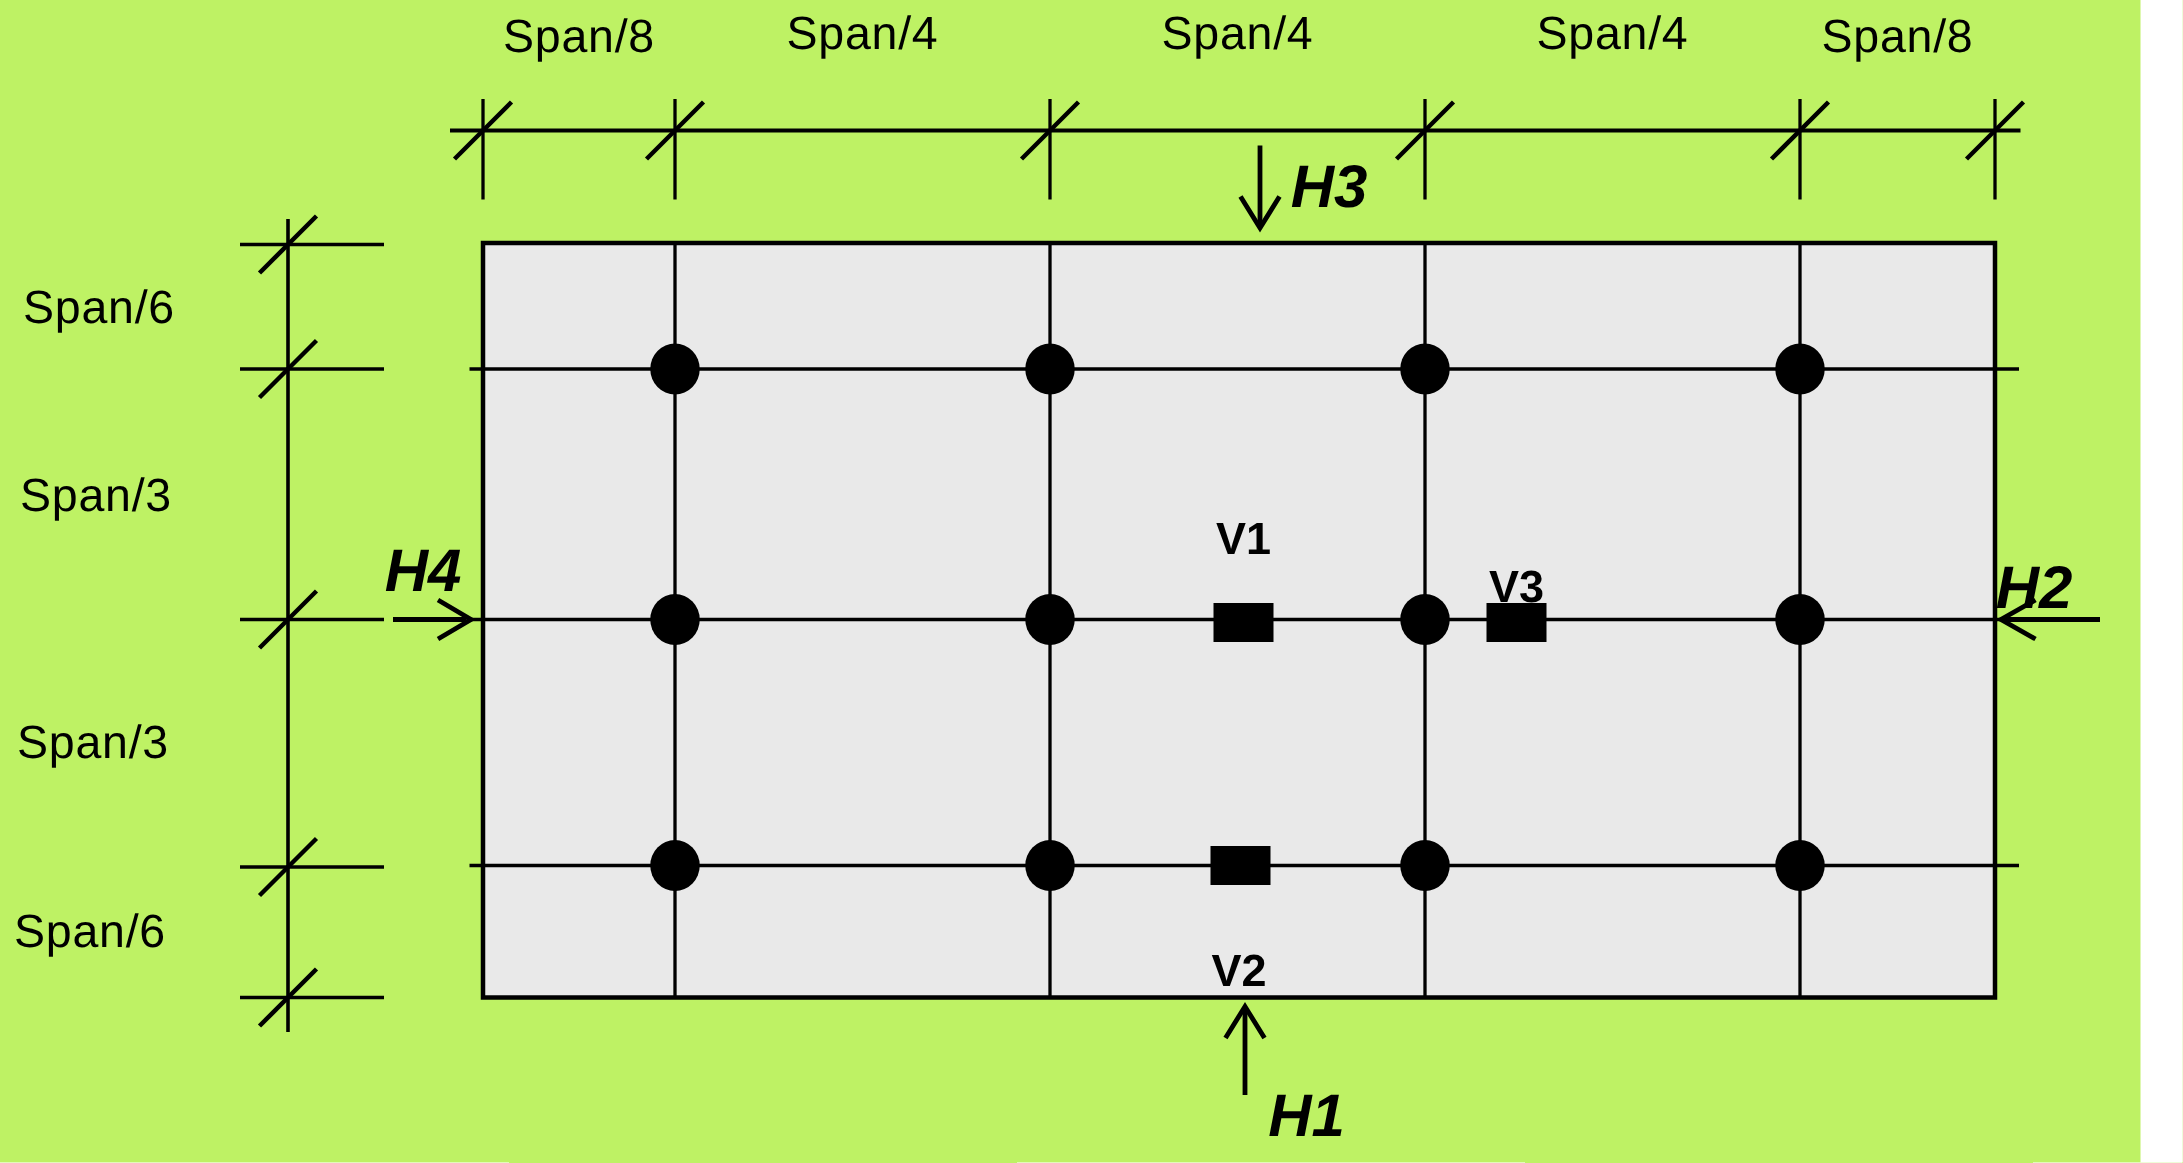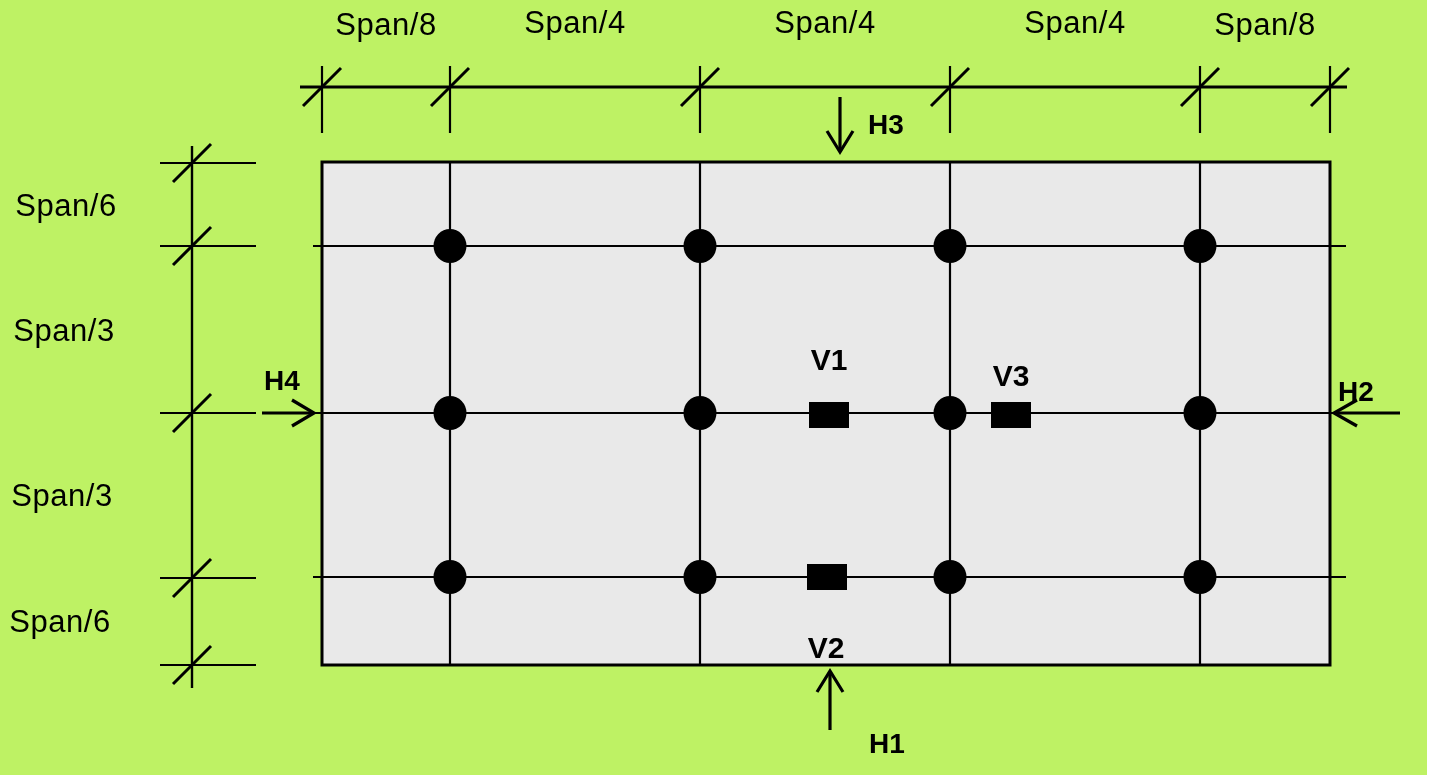--- a/index.html
+++ b/index.html
@@ -13,21 +13,21 @@
     overflow: hidden;
   }
   .canvas svg { position: absolute; left: 0; top: 0; }
   .lbl {
     position: absolute;
     transform: translate(-50%, -50%);
     white-space: nowrap;
     line-height: 1;
   }
   .span-lbl { font-size: 31px; font-weight: 400; letter-spacing: 0.5px; }
-  .h-lbl    { font-size: 28px; font-weight: 700; }
+  .h-lbl    { font-size: 40px; font-weight: 700; font-style: italic; }
   .v-lbl    { font-size: 30px; font-weight: 700; }
 </style>
 </head>
 <body>
 
 <div class="canvas">
 
   <svg width="1455" height="775" viewBox="0 0 1455 775">
 
     <rect x="322" y="162" width="1008" height="503" stroke="#000000" stroke-width="3" fill="#e9e9e9"></rect>
@@ -116,19 +116,19 @@
   <div class="lbl span-lbl" style="left:1265px; top:24px;">Span/8</div>
 
   <div class="lbl span-lbl" style="left:66px; top:205px;">Span/6</div>
   <div class="lbl span-lbl" style="left:64px; top:330px;">Span/3</div>
   <div class="lbl span-lbl" style="left:62px; top:495px;">Span/3</div>
   <div class="lbl span-lbl" style="left:60px; top:621px;">Span/6</div>
 
   <div class="lbl h-lbl" style="left:886px; top:125px;">H3</div>
   <div class="lbl h-lbl" style="left:282px; top:381px;">H4</div>
   <div class="lbl h-lbl" style="left:1356px; top:392px;">H2</div>
-  <div class="lbl h-lbl" style="left:871px; top:744px;margin-left:16px;">H1</div>
+  <div class="lbl h-lbl" style="left:871px; top:744px;">H1</div>
 
   <div class="lbl v-lbl" style="left:829px; top:360px;">V1</div>
-  <div class="lbl v-lbl" style="left:1011px; top:376px;">V3</div>
+  <div class="lbl v-lbl" style="left:1011px; top:392px;">V3</div>
   <div class="lbl v-lbl" style="left:826px; top:648px;">V2</div>
 
 </div>
 
 </body></html>

